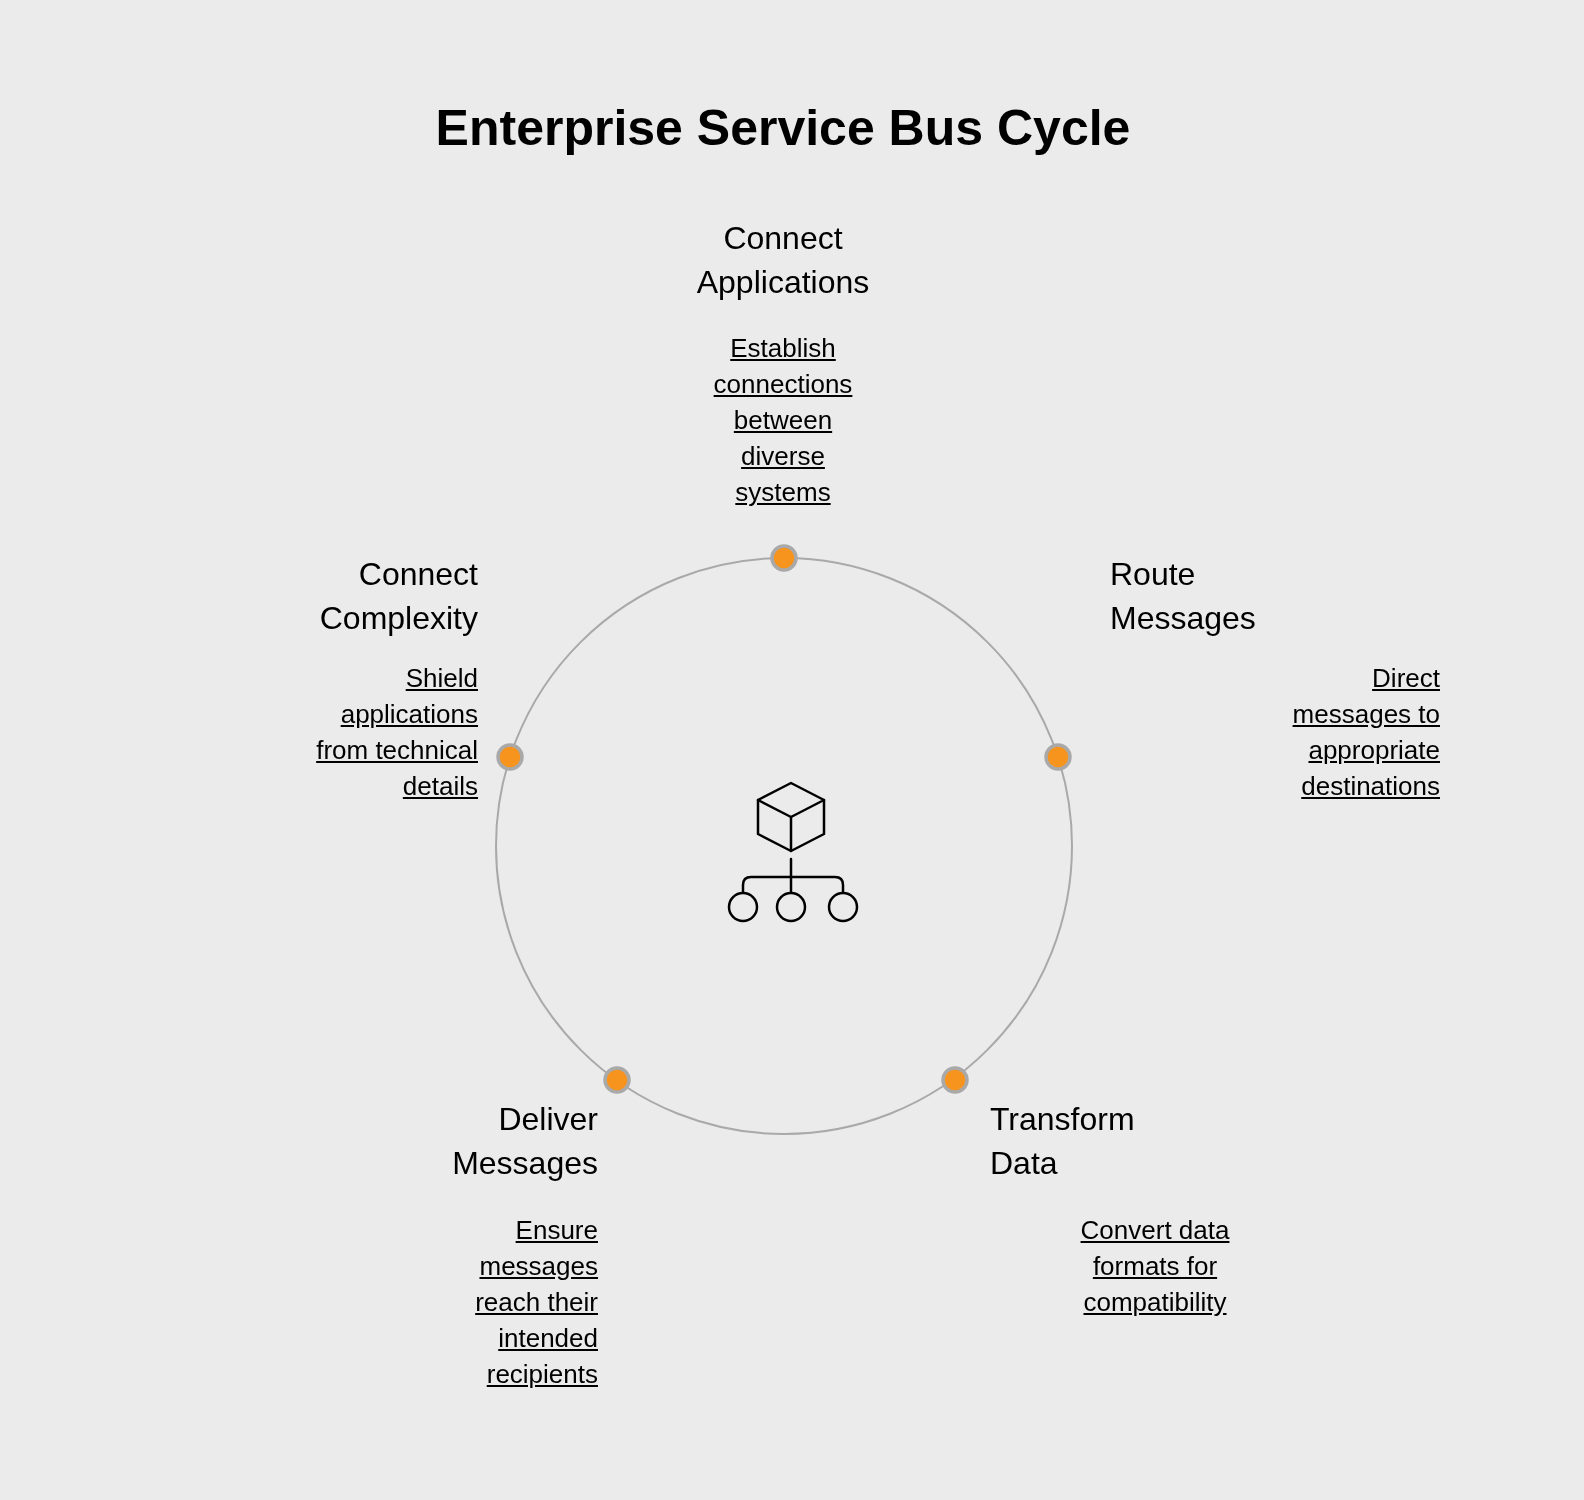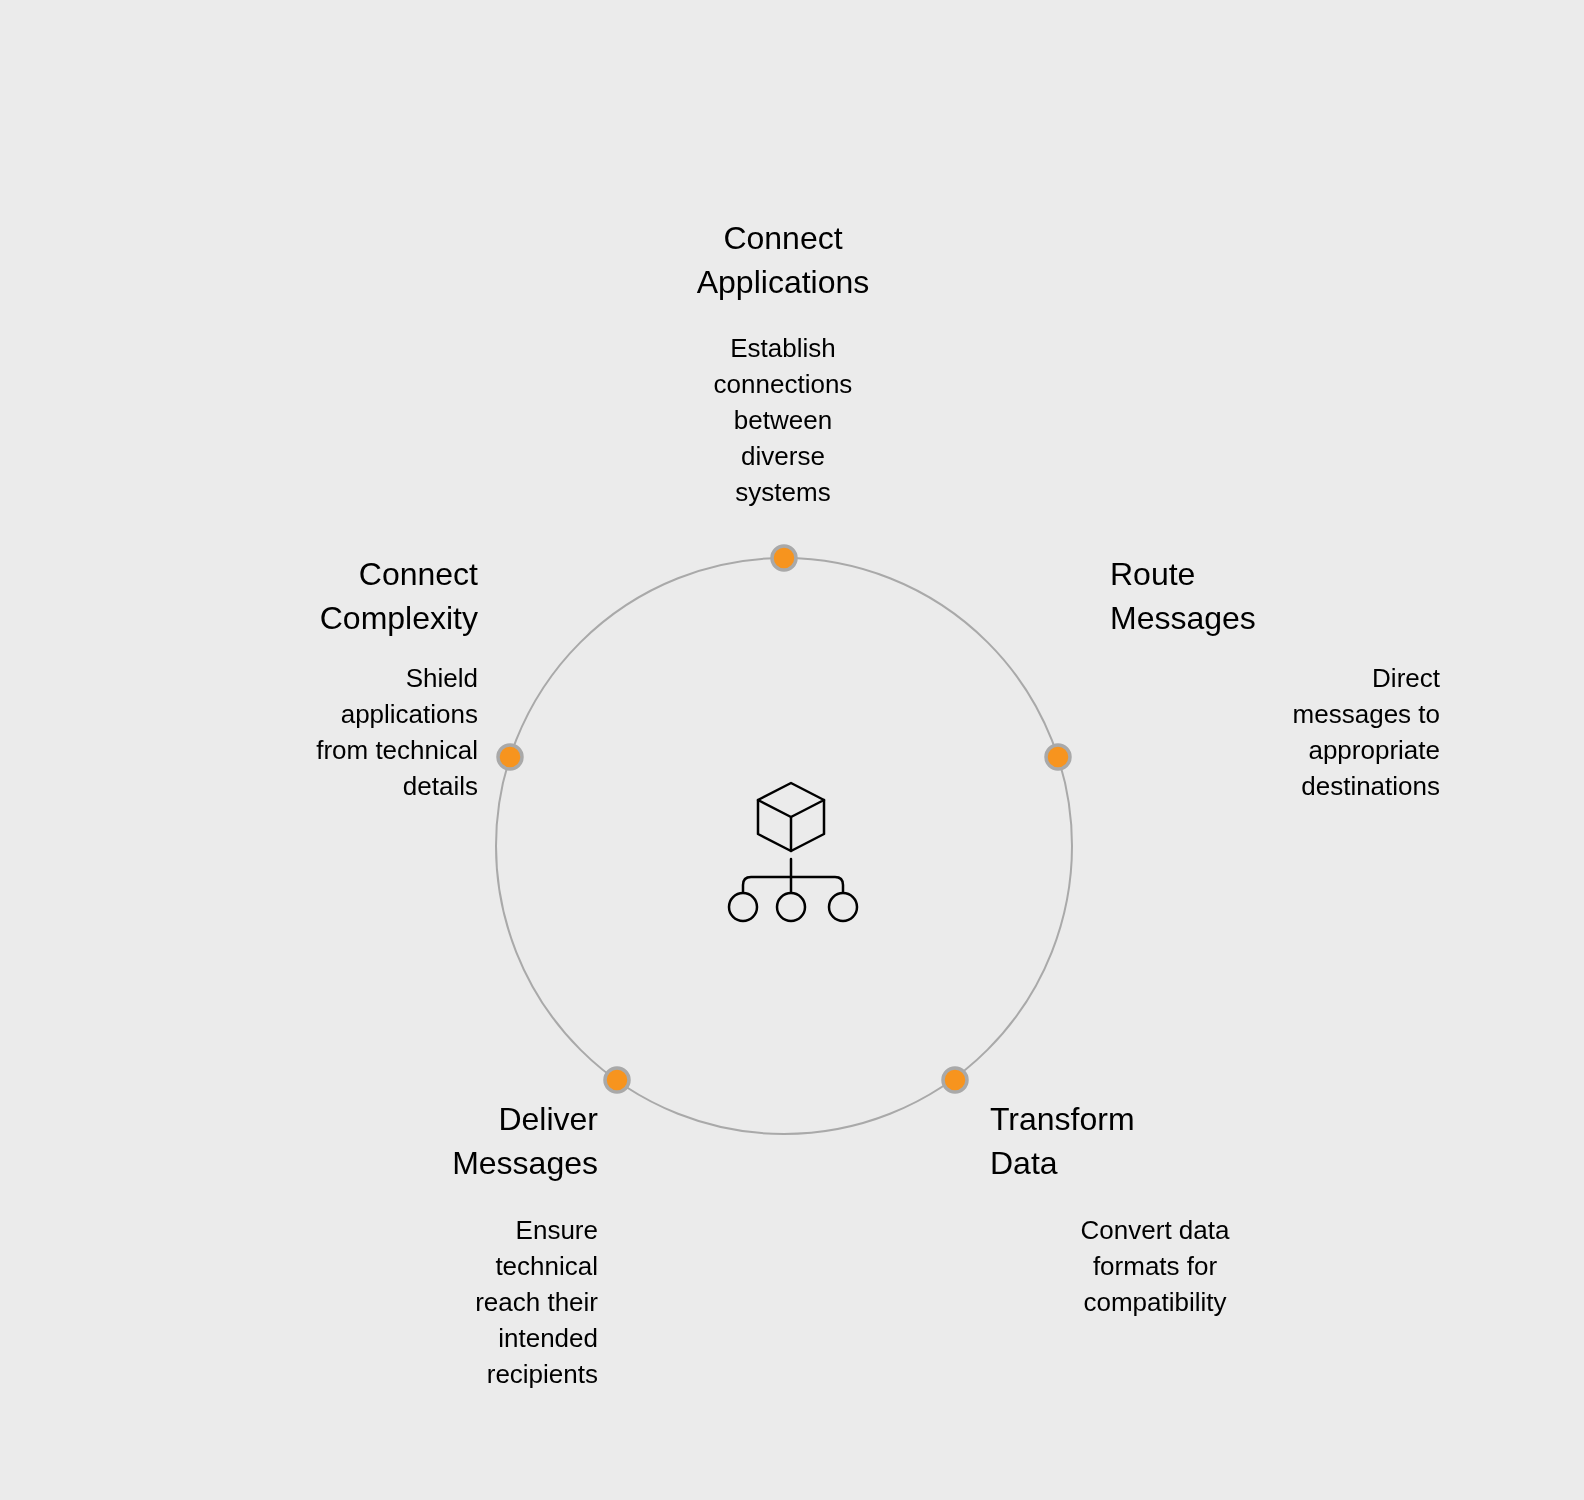--- a/index.html
+++ b/index.html
@@ -70,20 +70,21 @@
     font-size: 32px;
     line-height: 44px;
     white-space: pre-line;
   }
   .node-desc {
     position: absolute;
     width: 100%;
     font-size: 26px;
     line-height: 36px;
     white-space: pre-line;
+    text-decoration: underline;
   }
   
   .node-top    { left: 633px;  top: 216px;  width: 300px; text-align: center; }
   .node-top .node-desc { top: 114px; }
   
   .node-left   { right: 1106px; top: 552px; width: 330px; text-align: right; }
   .node-left .node-desc { top: 108px; }
   
   .node-right  { left: 1110px; top: 552px;  width: 330px; text-align: left; }
   .node-right .node-desc { top: 108px; text-align: right; }
@@ -114,20 +115,21 @@
       <path class="hub-icon-stroke" d="M758 800 V834 L791 851 V817"></path>
       <path class="hub-icon-stroke" d="M824 800 V834 L791 851"></path>
       <path class="hub-icon-stroke" d="M791 859 V893"></path>
       <path class="hub-icon-stroke" d="M743 893 V885 Q743 877 751 877 H835 Q843 877 843 885 V893"></path>
       <circle class="hub-icon-endpoint" cx="743" cy="907" r="14"></circle>
       <circle class="hub-icon-endpoint" cx="791" cy="907" r="14"></circle>
       <circle class="hub-icon-endpoint" cx="843" cy="907" r="14"></circle>
     </g>
   </svg>
 
+  <div class="main-title">Enterprise Service Bus Cycle</div>
 
   <div class="node node-top">
     <div class="node-title">Connect
 Applications</div>
     <div class="node-desc">Establish
 connections
 between
 diverse
 systems</div>
   </div>
@@ -146,21 +148,21 @@
 Data</div>
     <div class="node-desc">Convert data
 formats for
 compatibility</div>
   </div>
 
   <div class="node node-bottom-left">
     <div class="node-title">Deliver
 Messages</div>
     <div class="node-desc">Ensure
-technical
+messages
 reach their
 intended
 recipients</div>
   </div>
 
   <div class="node node-left">
     <div class="node-title">Connect
 Complexity</div>
     <div class="node-desc">Shield
 applications

